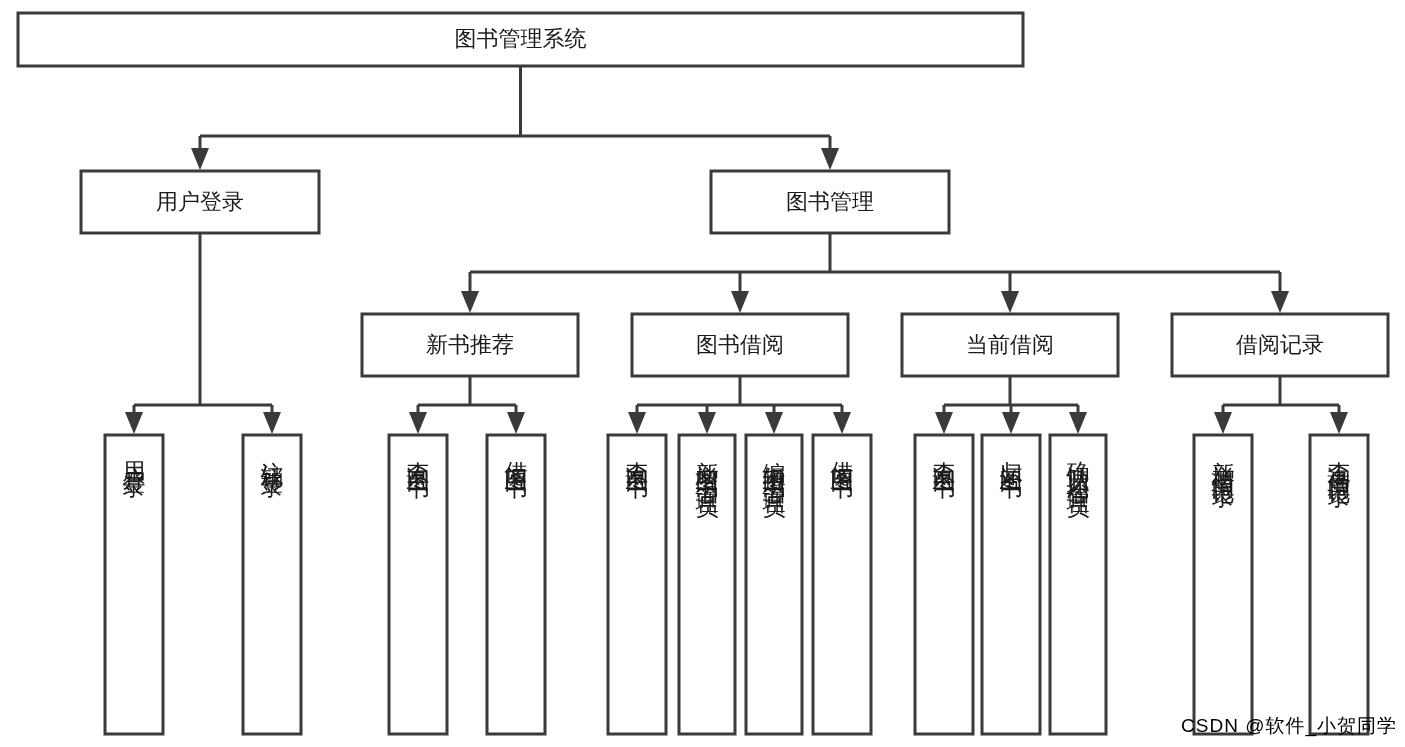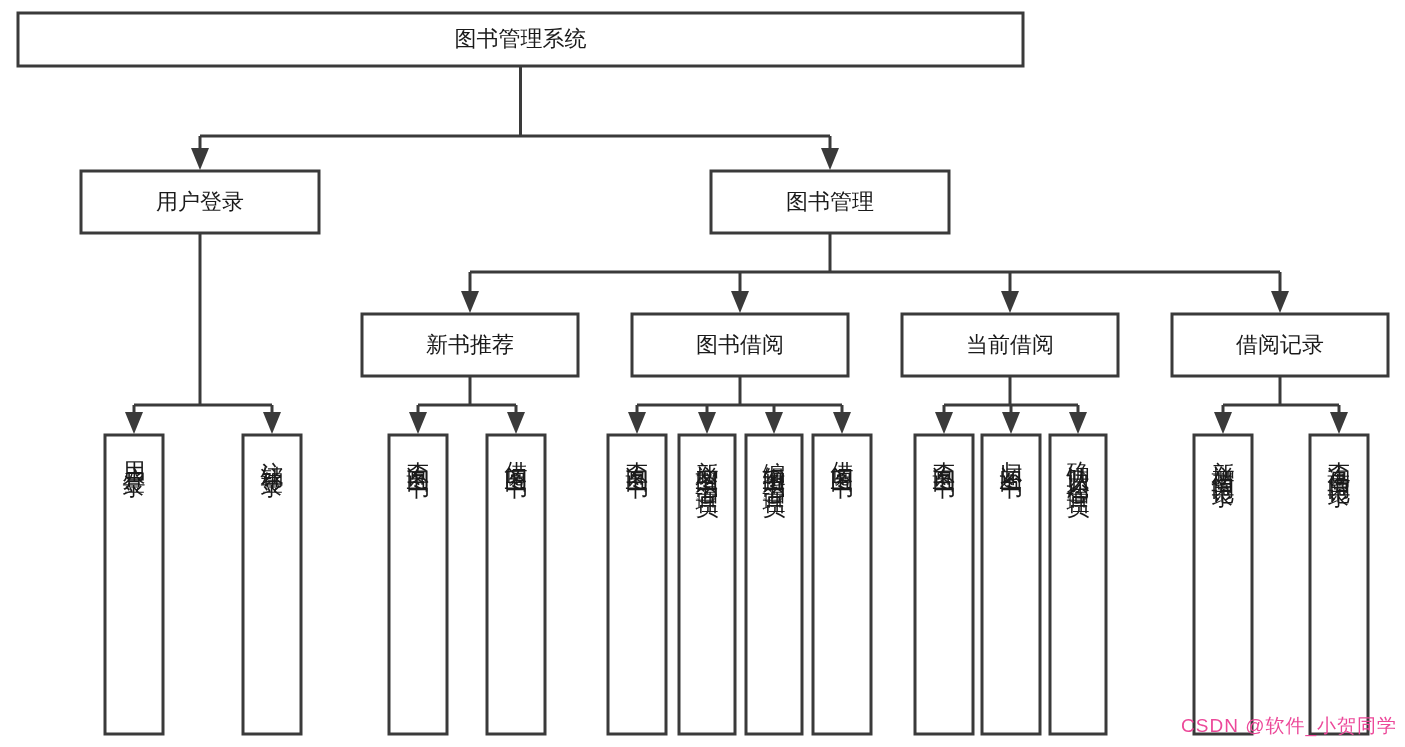--- a/index.html
+++ b/index.html
@@ -59,21 +59,21 @@
     align-items: flex-start;
     justify-content: center;
     pointer-events: none;
   }
   .watermark {
     position: absolute;
     right: 8px;
     bottom: 4px;
     font-family: "Liberation Sans", "DejaVu Sans", sans-serif;
     font-size: 19px;
-    color: #ec4899;
+    color: #000000;
     letter-spacing: 1px;
     white-space: nowrap;
   }
 </style>
 </head>
 <body>
 
 <div id="chart-root">
 
   <svg id="diagram-svg" width="1405" height="747" viewBox="0 0 1405 747">

